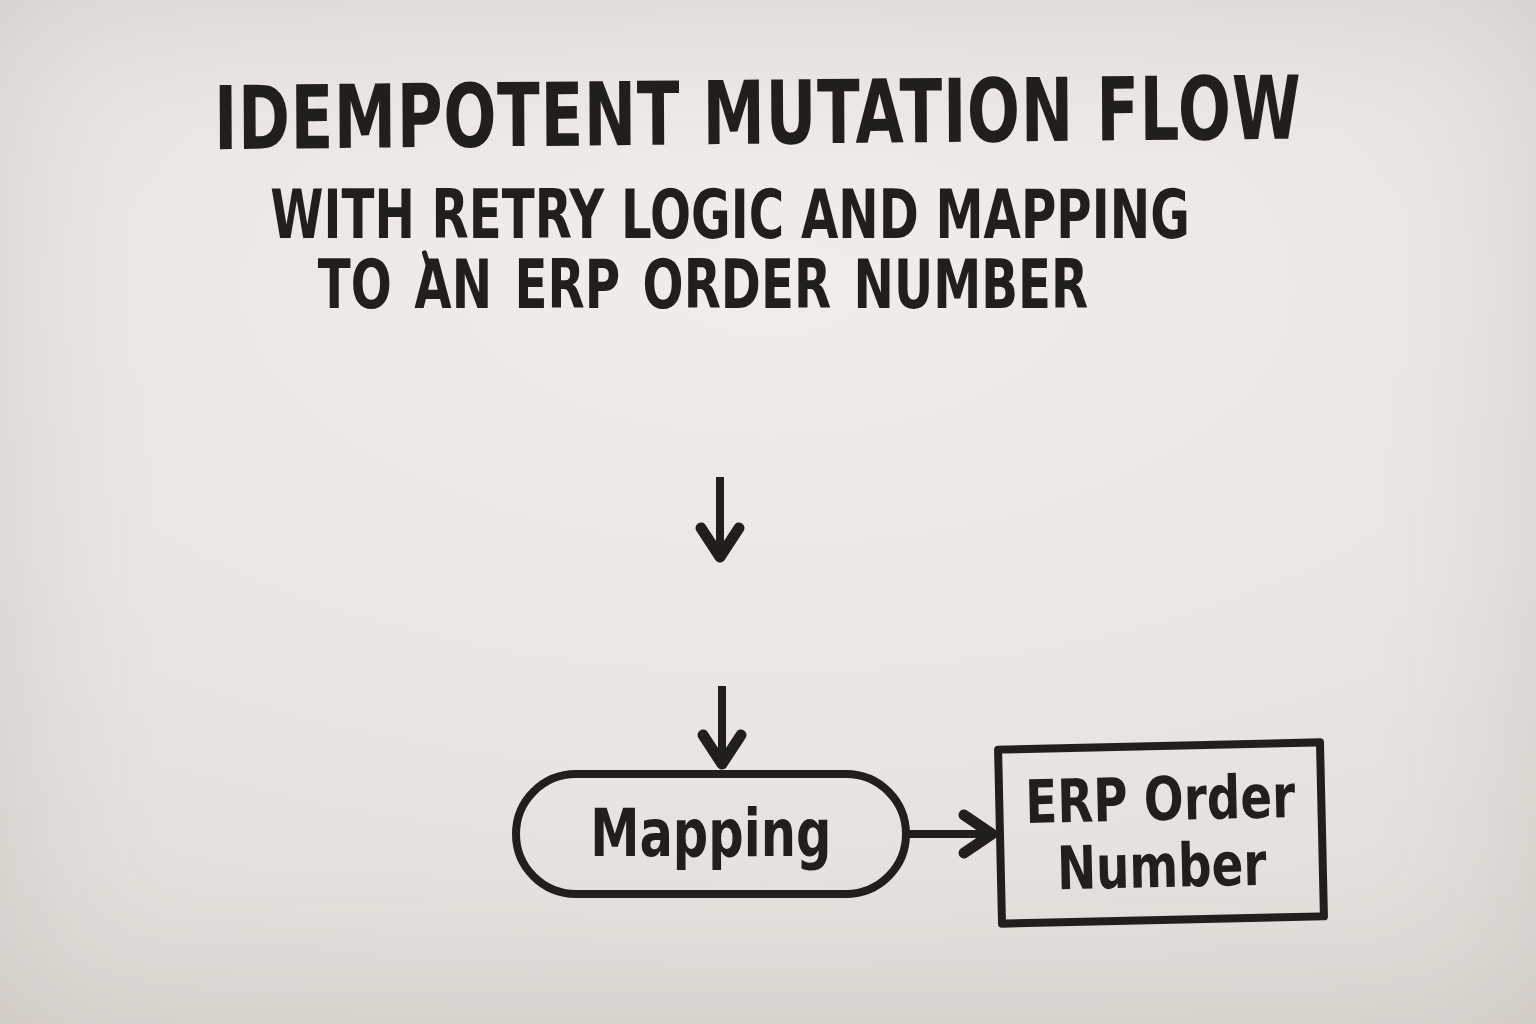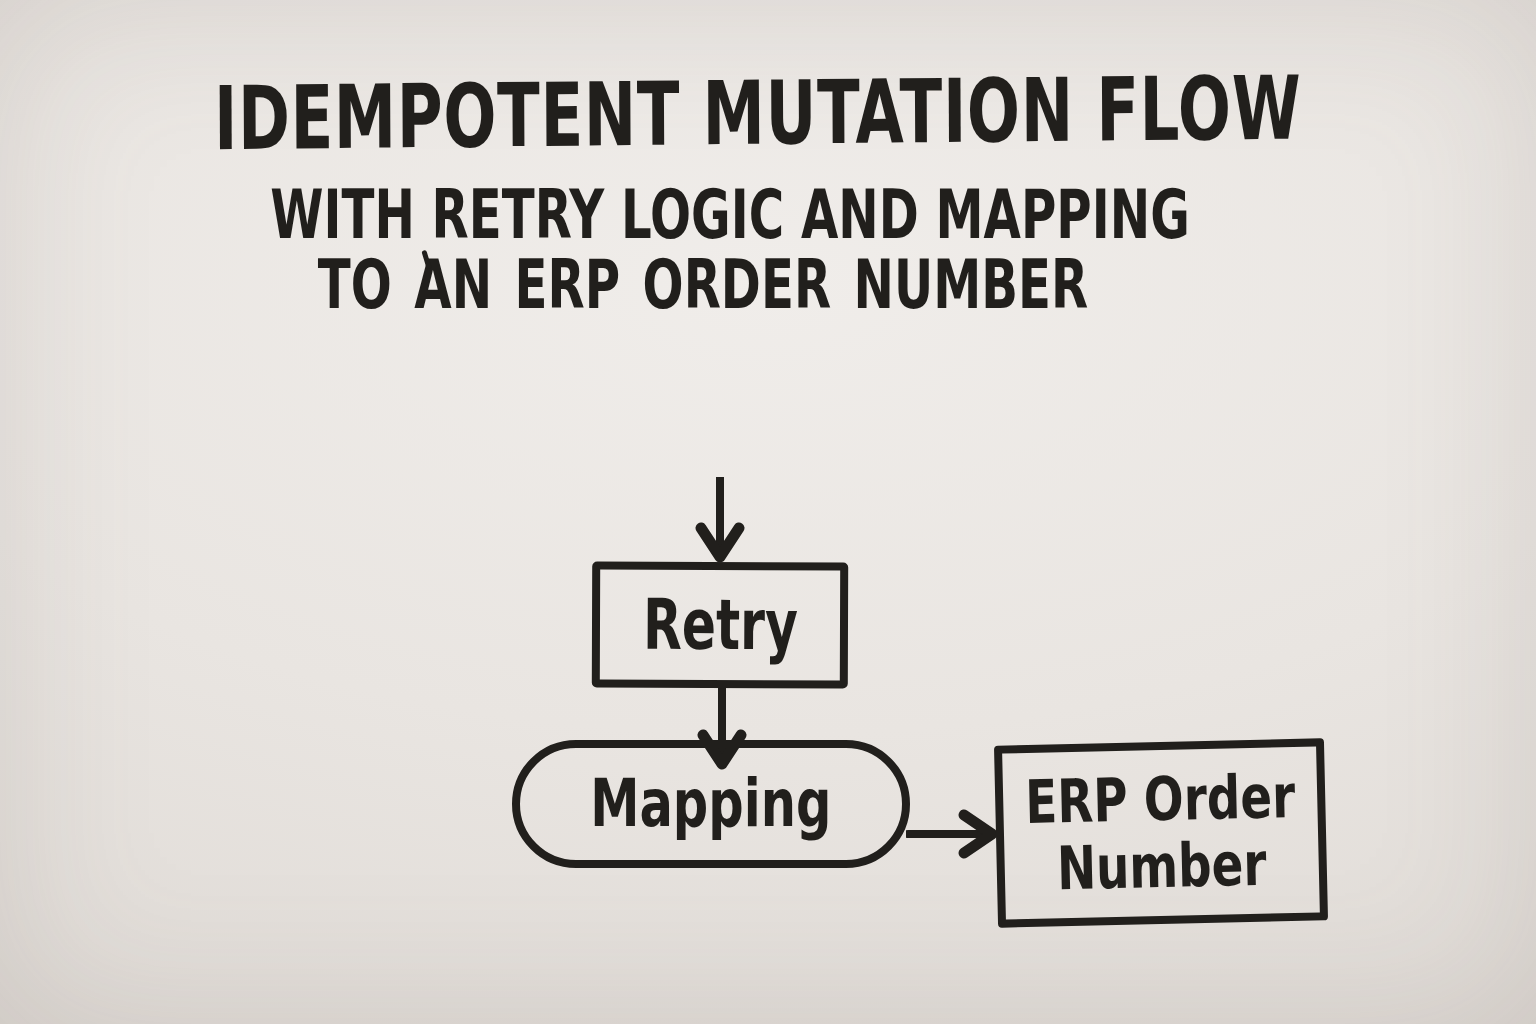--- a/index.html
+++ b/index.html
@@ -90,21 +90,21 @@
     border-radius:50%;
   }
   .node-mutation .node-label{font-size:66px;transform:scaleX(.75);}
   .node-retry{
     left:592px;top:562px;width:256px;height:126px;
     border-radius:5px;
     transform:rotate(.2deg);
   }
   .node-retry .node-label{font-size:70px;transform:scaleX(.72);}
   .node-mapping{
-    left:512px;top:740px;width:398px;height:128px;
+    left:512px;top:770px;width:398px;height:128px;
     border-radius:64px;
   }
   .node-mapping .node-label{font-size:66px;transform:scaleX(.75);}
   .node-erp{
     left:996px;top:742px;width:330px;height:182px;
     border-radius:4px;
     transform:rotate(-1.3deg);
   }
   .node-erp .node-label{font-size:60px;transform:scaleX(.78);}
 
@@ -135,23 +135,20 @@
   <div class="stray-mark"></div>
 
 
   <div class="arrow arrow-1">
     <svg width="64" height="86" viewBox="0 0 64 86">
       <line class="stroke" x1="32" y1="1" x2="32" y2="76" stroke-width="8"></line>
       <polyline class="stroke" points="13,51 32,80 51,51" stroke-width="11"></polyline>
     </svg>
   </div>
 
-  <div class="node node-retry">
-    <span class="node-label">Retry</span>
-  </div>
 
   <div class="arrow arrow-2">
     <svg width="64" height="84" viewBox="0 0 64 84">
       <line class="stroke" x1="32" y1="1" x2="32" y2="74" stroke-width="8"></line>
       <polyline class="stroke" points="13,49 32,78 51,49" stroke-width="11"></polyline>
     </svg>
   </div>
 
   <div class="node node-mapping">
     <span class="node-label">Mapping</span>

